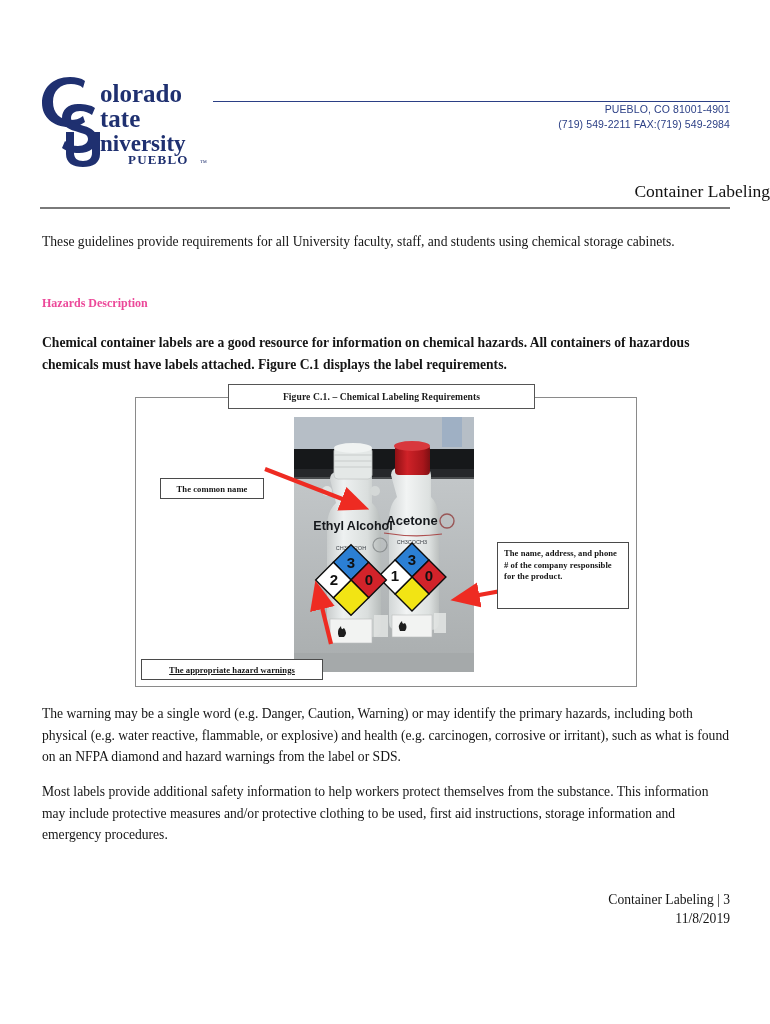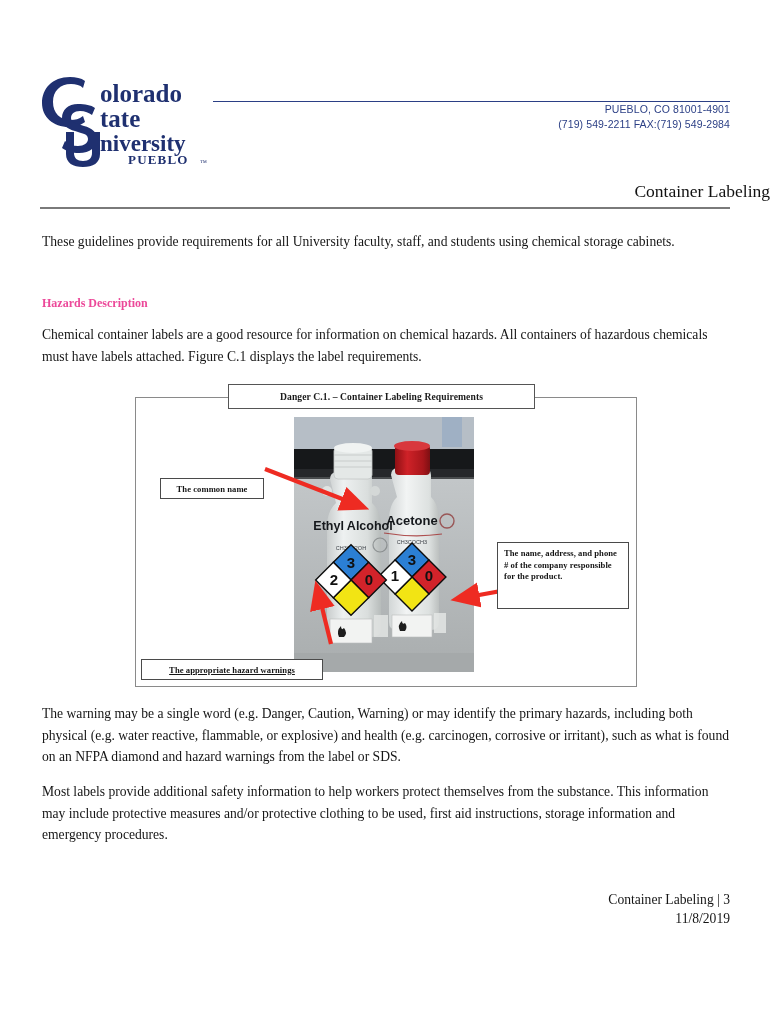--- a/index.html
+++ b/index.html
@@ -87,21 +87,21 @@
   .para {
     position: absolute;
     left: 42px;
     width: 690px;
     font-size: 13.6px;
     line-height: 21.5px;
     color: #151515;
     text-align: left;
   }
   .p-intro  { top: 231px; }
-  .p-hazard { top: 324px; }
+  .p-hazard { top: 332px; font-weight: bold; }
   .p-warn   { top: 703px; }
   .p-most   { top: 781px; }
 
   .section-head {
     position: absolute;
     left: 42px;
     top: 289px;
     font-size: 12px;
     font-weight: bold;
     color: #ec4899;
@@ -236,21 +236,21 @@
   </div>
 
   <div class="doc-title">Container Labeling</div>
   <div class="title-rule"></div>
 
   <div class="para p-intro">These guidelines provide requirements for all University faculty, staff, and students using chemical storage cabinets.</div>
 
   <div class="section-head">Hazards Description</div>
   <div class="para p-hazard">Chemical container labels are a good resource for information on chemical hazards. All containers of hazardous chemicals must have labels attached. Figure C.1 displays the label requirements.</div>
 
-  <div class="fig-caption">Danger C.1. – Container Labeling Requirements</div>
+  <div class="fig-caption">Figure C.1. – Chemical Labeling Requirements</div>
 
   <div class="figure"></div>
 
   <div class="photo">
     <svg width="180" height="255" viewBox="0 0 180 255">
       <defs>
         <linearGradient id="bg" x1="0" y1="0" x2="0" y2="1">
           <stop offset="0" stop-color="#9ea5ab"></stop>
           <stop offset="0.22" stop-color="#c3c7c9"></stop>
           <stop offset="1" stop-color="#a9adae"></stop>

